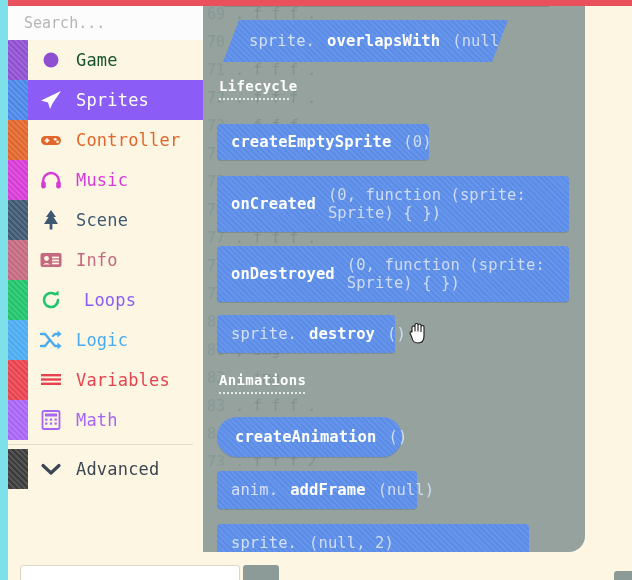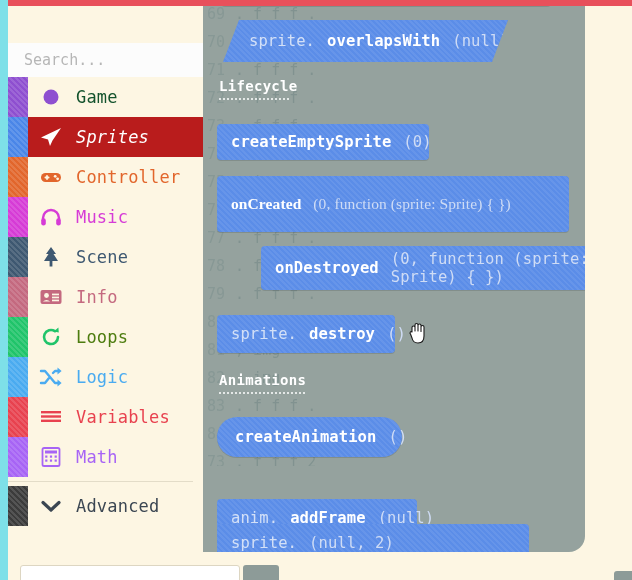--- a/index.html
+++ b/index.html
@@ -108,21 +108,20 @@
     overflow: hidden;
   }
 
   .search-row {
     position: relative;
     height: 34px;
     background: #fcfcfc;
     display: flex;
     align-items: center;
     padding: 0 12px 0 14px;
-    margin-top: 37px;
   }
   .search-input {
     flex: 1;
     border: 0; outline: 0;
     background: transparent;
     font-family: "DejaVu Sans Mono", "Liberation Mono", monospace;
     font-size: 15px;
     color: #5a5a5a;
   }
   .search-input::placeholder { color: #b6b6b6; }
@@ -143,21 +142,21 @@
   .cat .ico {
     width: 30px; height: 26px;
     margin-left: 8px; margin-right: 10px;
     flex: 0 0 30px;
     display: flex; align-items: center; justify-content: center;
   }
   .cat .lbl {
     font-size: 17px;
     letter-spacing: 0.2px;
   }
-  .cat.selected { background: #b91c1c; font-style: italic; }
+  .cat.selected { background: #8b5cf6; }
   .cat.selected .lbl { color: #ffffff; }
   .cat.selected .swatch { background-color: #4a86e8 !important; }
 
   .divider {
     height: 1px; background: #e3dcc8;
     margin: 4px 10px 4px 0;
   }
 
   .cat.advanced .ico svg { display: block; }
 
@@ -232,38 +231,38 @@
       <div class="blk rect" style="left: 18px; top: -8px; width: 330px; height: 14px;"></div>
       <div class="blk hex" style="left: 20px; top: 20px; width: 285px; height: 42px;">
         <span class="ns">sprite.</span>
         <span class="name">overlapsWith</span>
         <span class="args"> (null)</span>
       </div>
       <div class="blk rect" style="left: 14px; top: 124px; width: 212px; height: 36px;">
         <span class="name">createEmptySprite</span>
         <span class="args"> (0)</span>
       </div>
-      <div class="blk rect two-line" style="left: 14px; top: 176px; width: 352px; height: 56px; font-family: Liberation Serif, serif;">
+      <div class="blk rect two-line" style="left: 14px; top: 176px; width: 352px; height: 56px;">
         <span class="name">onCreated</span>
         <span class="args"> (0, function (sprite: Sprite) { })</span>
       </div>
-      <div class="blk rect two-line" style="left: 14px; top: 246px; width: 352px; height: 44px; margin-left: 44px;">
+      <div class="blk rect two-line" style="left: 14px; top: 246px; width: 352px; height: 56px;">
         <span class="name">onDestroyed</span>
         <span class="args"> (0, function (sprite: Sprite) { })</span>
       </div>
       <div class="blk rect" style="left: 14px; top: 315px; width: 178px; height: 38px;">
         <span class="ns">sprite.</span>
         <span class="name">destroy</span>
         <span class="args"> ()</span>
       </div>
       <div class="blk round" style="left: 14px; top: 417px; width: 185px; height: 40px;">
         <span class="name">createAnimation</span>
         <span class="args"> ()</span>
       </div>
-      <div class="blk rect" style="left: 14px; top: 499px; width: 200px; height: 38px;">
+      <div class="blk rect" style="left: 14px; top: 471px; width: 200px; height: 38px;">
         <span class="ns">anim.</span>
         <span class="name">addFrame</span>
         <span class="args"> (null)</span>
       </div>
       <div class="blk rect" style="left: 14px; top: 524px; width: 312px; height: 38px;">
         <span class="ns">sprite.</span>
         <span class="args"> (null, 2)</span>
       </div>
     </div>
 
@@ -340,21 +339,21 @@
           <div class="lbl" style="color: rgb(196, 105, 127);">Info</div>
         </div>
         <div class="cat">
           <div class="swatch" style="background-color: rgb(32, 196, 106);"></div>
           <div class="ico">
             <svg viewBox="0 0 24 24" width="24" height="24">
               <path d="M19 12 a7 7 0 1 1 -3.1 -5.8" fill="none" stroke="#20c46a" stroke-width="2.6" stroke-linecap="round"></path>
               <path d="M19.4 2.4 L19.8 7.6 L14.6 6.6 Z" fill="#20c46a"></path>
             </svg>
           </div>
-          <div class="lbl" style="color: #4d7c0f;">Loops</div>
+          <div class="lbl" style="color: #8b5cf6; margin-left: 8px;">Loops</div>
         </div>
         <div class="cat">
           <div class="swatch" style="background-color: rgb(74, 171, 240);"></div>
           <div class="ico">
             <svg viewBox="0 0 24 24" width="24" height="24">
               <path d="M2 6 h4 l10 12 h4 M2 18 h4 l4 -5 M14 8 l2 -2 h4" fill="none" stroke="#4aabf0" stroke-width="2.4" stroke-linecap="round" stroke-linejoin="round"></path>
               <path d="M18.5 2.5 L22.6 6 L18.5 9.5 Z" fill="#4aabf0"></path>
               <path d="M18.5 14.5 L22.6 18 L18.5 21.5 Z" fill="#4aabf0"></path>
             </svg>
           </div>

